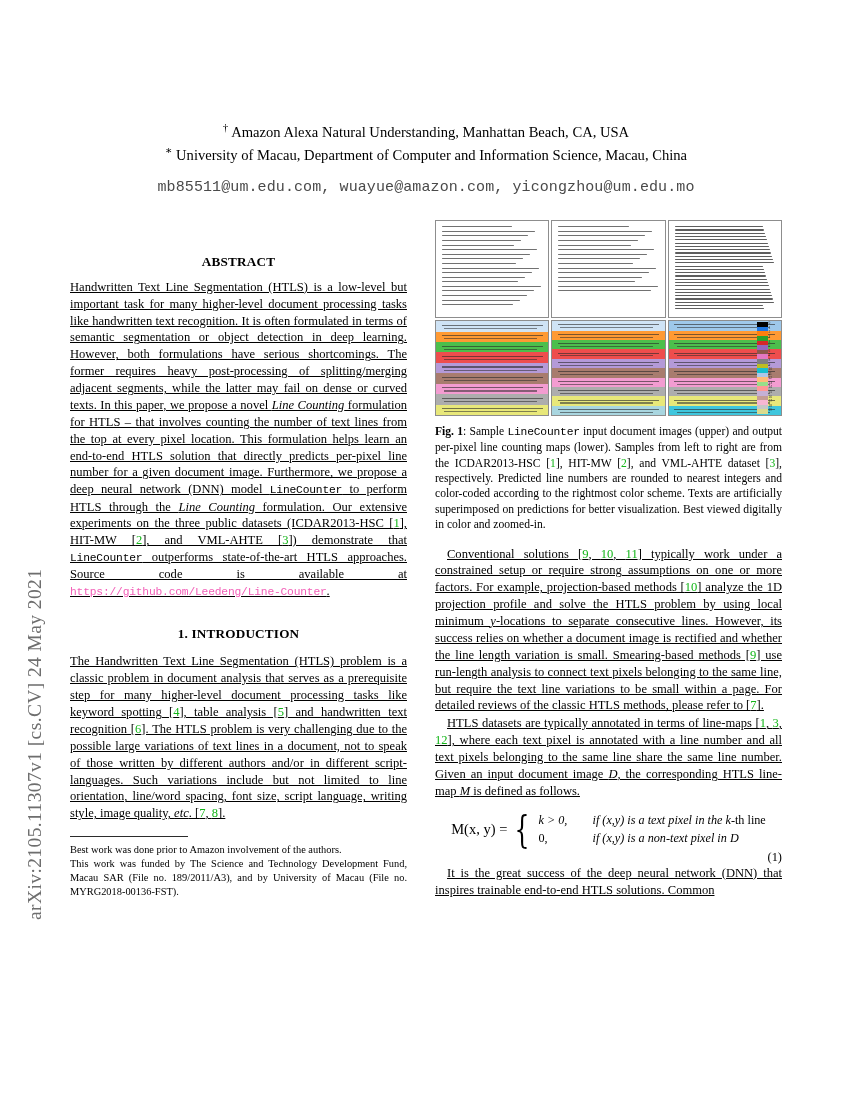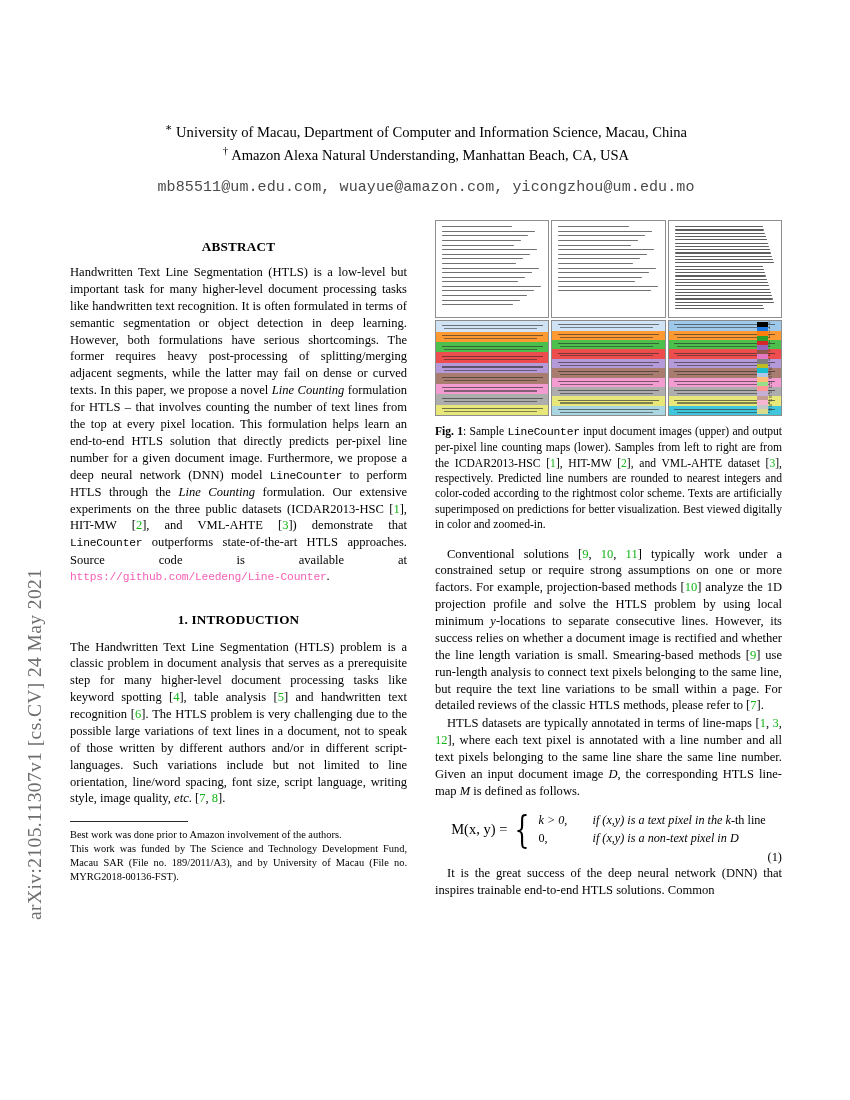--- a/index.html
+++ b/index.html
@@ -81,40 +81,41 @@
     color: #4a4a4a;
     letter-spacing: 0.1px;
     margin: 0 0 24px 0;
   }
 
   
   #cols {
     position: relative;
     display: flex;
     gap: 28px;
-    align-items: center;
+    align-items: flex-end;
   }
   .col { width: 347px; }
 
   .sec-head {
     text-align: center;
     font-weight: bold;
     font-size: 13.2px;
     letter-spacing: 0.2px;
     margin: 4px 0 9px 0;
   }
   .sec-head.intro { margin: 26px 0 11px 0; }
 
   p.body {
     margin: 0 0 0 0;
     font-size: 12.55px;
     line-height: 1.345;
     text-align: justify;
     text-justify: inter-word;
     hyphens: manual;
+    text-decoration: underline;
   }
   p.body + p.body { text-indent: 12px; margin-top: 1px; }
   .indent { text-indent: 12px; }
 
   .mono-i {
     font-family: "Liberation Mono", "DejaVu Sans Mono", monospace;
     font-size: 11.3px;
     letter-spacing: -0.2px;
   }
   .it { font-style: italic; }
@@ -235,22 +236,22 @@
 </head>
 <body>
 
 <div id="arxiv-stamp">arXiv:2105.11307v1  [cs.CV]  24 May 2021</div>
 
 <div id="page">
 
 
 
   <div id="affil">
+    <span class="line"><sup>†</sup><span> Amazon Alexa Natural Understanding, Manhattan Beach, CA, USA</span></span>
     <span class="line"><sup>∗</sup><span> University of Macau, Department of Computer and Information Science, Macau, China</span></span>
-    <span class="line"><sup>†</sup><span> Amazon Alexa Natural Understanding, Manhattan Beach, CA, USA</span></span>
   </div>
 
   <div id="emails">mb85511@um.edu.com, wuayue@amazon.com, yicongzhou@um.edu.mo</div>
 
   <div id="cols">
 
     <div class="col">
 
       <div class="sec-head">ABSTRACT</div>
 

